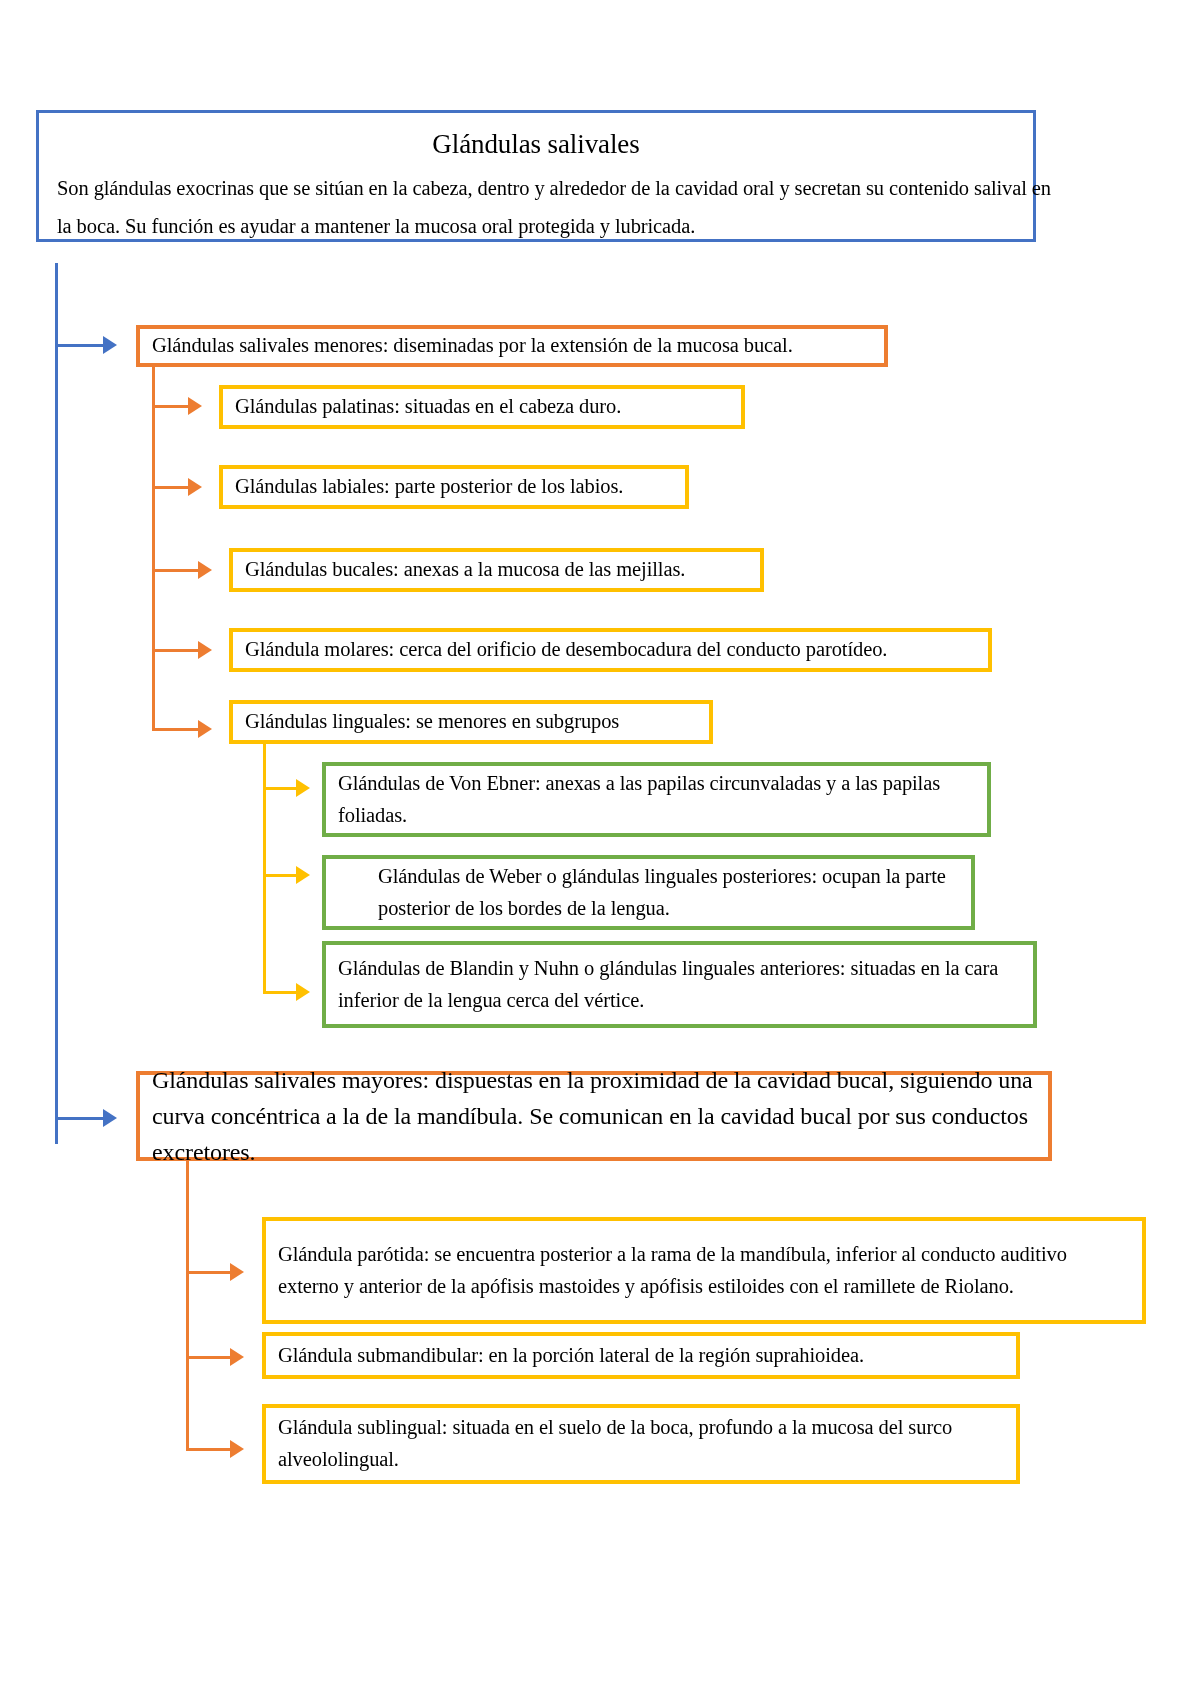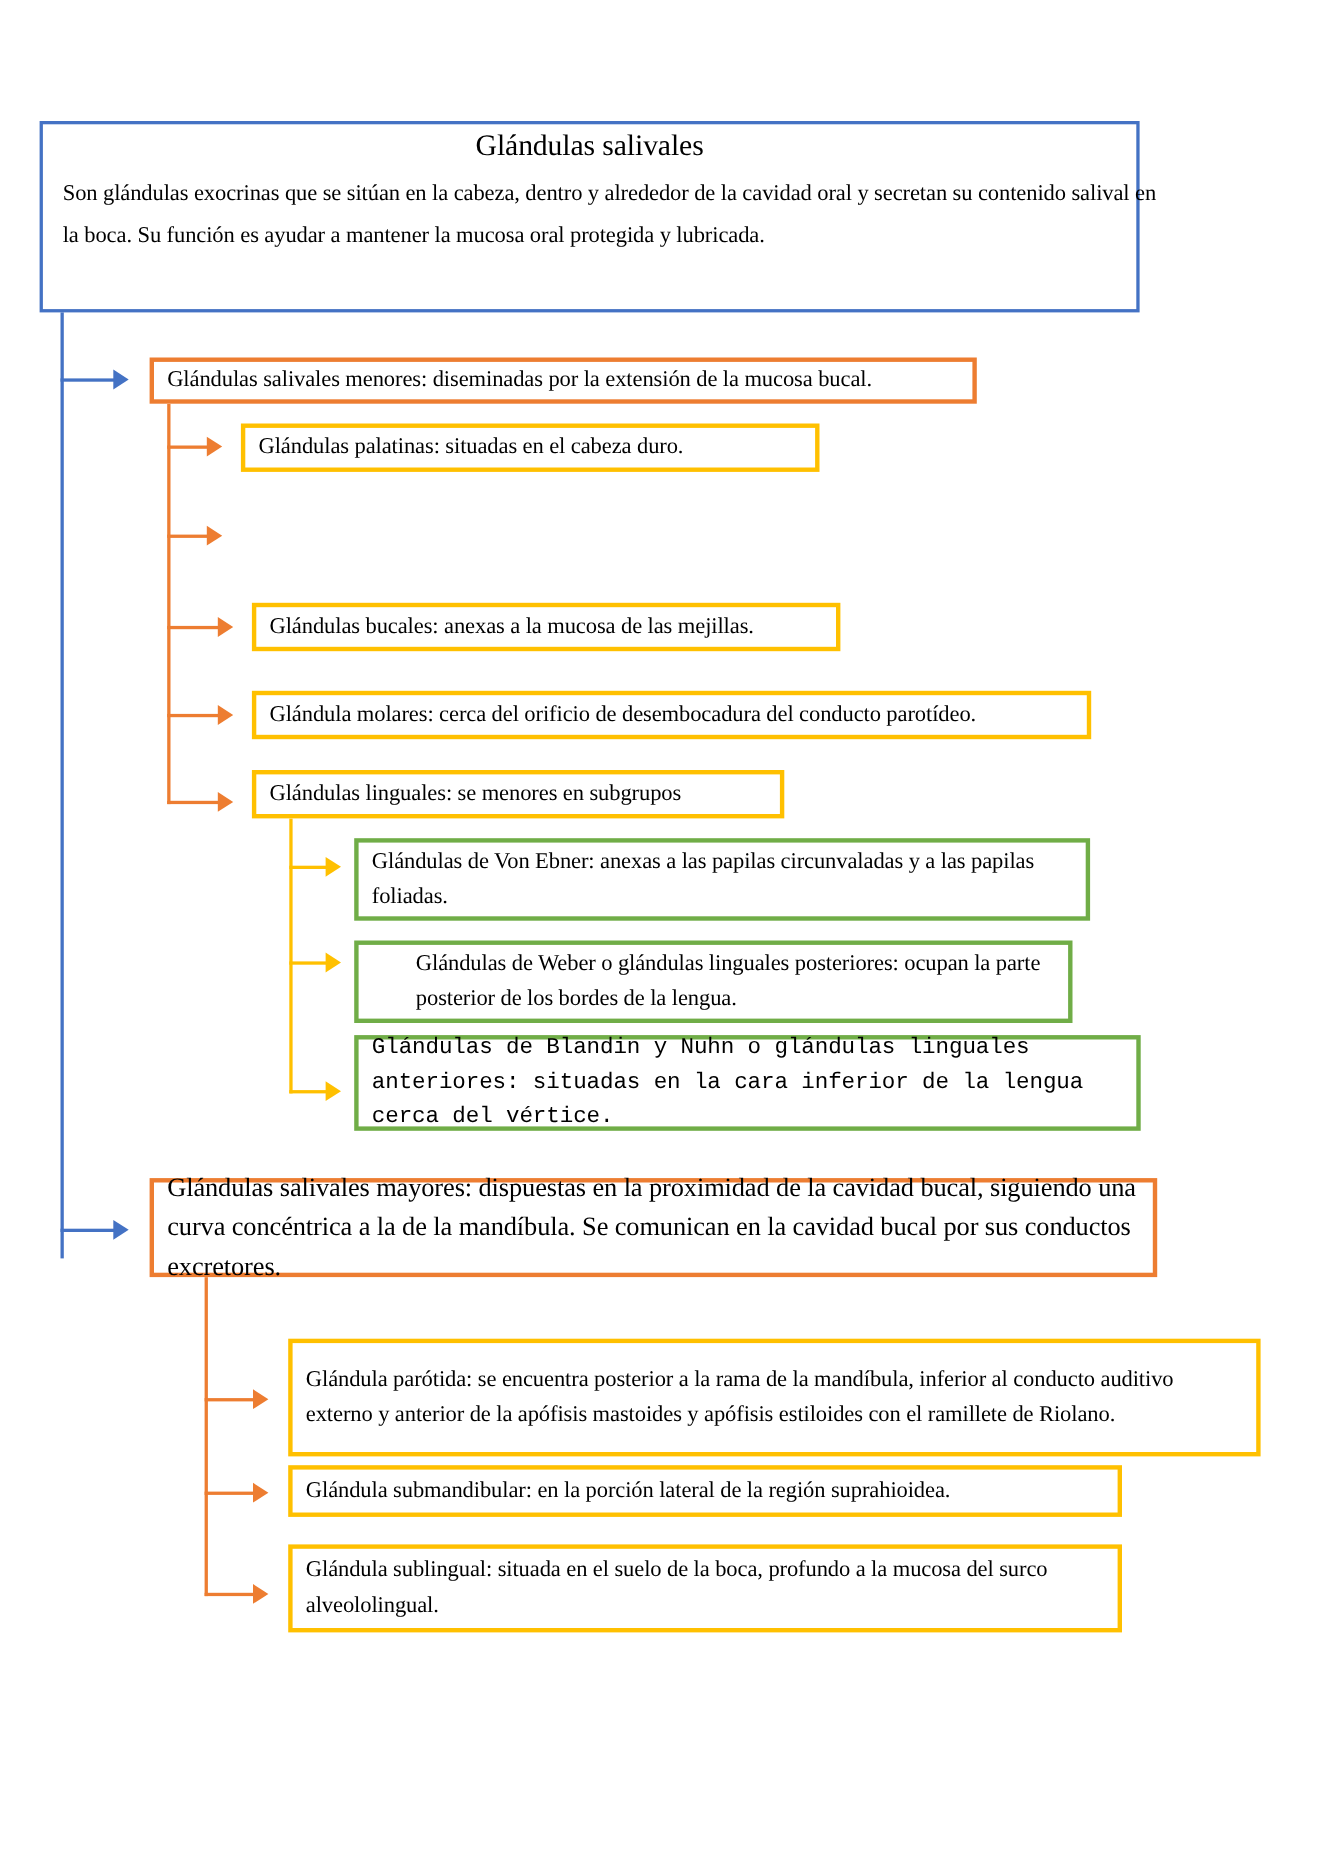--- a/index.html
+++ b/index.html
@@ -39,23 +39,24 @@
     line-height: 1.45;
     font-size: 20.5px;
     letter-spacing: -0.1px;
   }
 
   
   #root-box {
     left: 36px;
     top: 110px;
     width: 1000px;
-    height: 174px;
+    height: 132px;
     border: 3px solid #4472C4;
     display: block;
+    padding-top: 12px;
   }
   #root-title {
     text-align: center;
     font-size: 27px;
     line-height: 1.2;
     padding: 0;
     margin: 3px 0 10px 0;
   }
   #root-desc {
     font-size: 20.5px;
@@ -81,21 +82,21 @@
   #parotida-box      { left: 262px; top: 1217px; width: 884px; height: 107px; }
   #parotida-box .txt { line-height: 1.55; }
   #submandibular-box { left: 262px; top: 1332px; width: 758px; height: 47px; }
   #sublingual-box    { left: 262px; top: 1404px; width: 758px; height: 80px; }
   #sublingual-box .txt { line-height: 1.55; }
 
   
   .lvl3 { border: 4px solid #70AD47; }
   #vonebner-box { left: 322px; top: 762px;  width: 669px; height: 75px; }
   #weber-box    { left: 322px; top: 855px;  width: 653px; height: 75px; padding-left: 40px; }
-  #blandin-box  { left: 322px; top: 941px;  width: 715px; height: 87px; font-family: Liberation Mono, monospace; }
+  #blandin-box  { left: 322px; top: 941px;  width: 715px; height: 87px; }
   .lvl3 .txt { line-height: 1.55; }
 
   
   .ln { position: absolute; z-index: 1; }
   .ln.v { width: 3px; }
   .ln.h { height: 3px; }
 
   .blue  { background: #4472C4; }
   .orng  { background: #ED7D31; }
   .yelw  { background: #FFC000; }
@@ -140,20 +141,23 @@
   <div class="ln h orng" style="left:152px; top:569px; width:48px;"></div>
   <div class="arrow orng-a" style="left:198px; top:561px;"></div>
   <div class="ln h orng" style="left:152px; top:649px; width:48px;"></div>
   <div class="arrow orng-a" style="left:198px; top:641px;"></div>
   <div class="ln h orng" style="left:152px; top:728px; width:48px;"></div>
   <div class="arrow orng-a" style="left:198px; top:720px;"></div>
 
   <div class="box lvl2" id="palatinas-box">
     <span class="txt">Glándulas palatinas: situadas en el cabeza duro.</span>
   </div>
+  <div class="box lvl2" id="labiales-box">
+    <span class="txt">Glándulas labiales: parte posterior de los labios.</span>
+  </div>
   <div class="box lvl2" id="bucales-box">
     <span class="txt">Glándulas bucales: anexas a la mucosa de las mejillas.</span>
   </div>
   <div class="box lvl2" id="molares-box">
     <span class="txt">Glándula molares: cerca del orificio de desembocadura del conducto parotídeo.</span>
   </div>
   <div class="box lvl2" id="linguales-box">
     <span class="txt">Glándulas linguales: se menores en subgrupos</span>
   </div>
 

